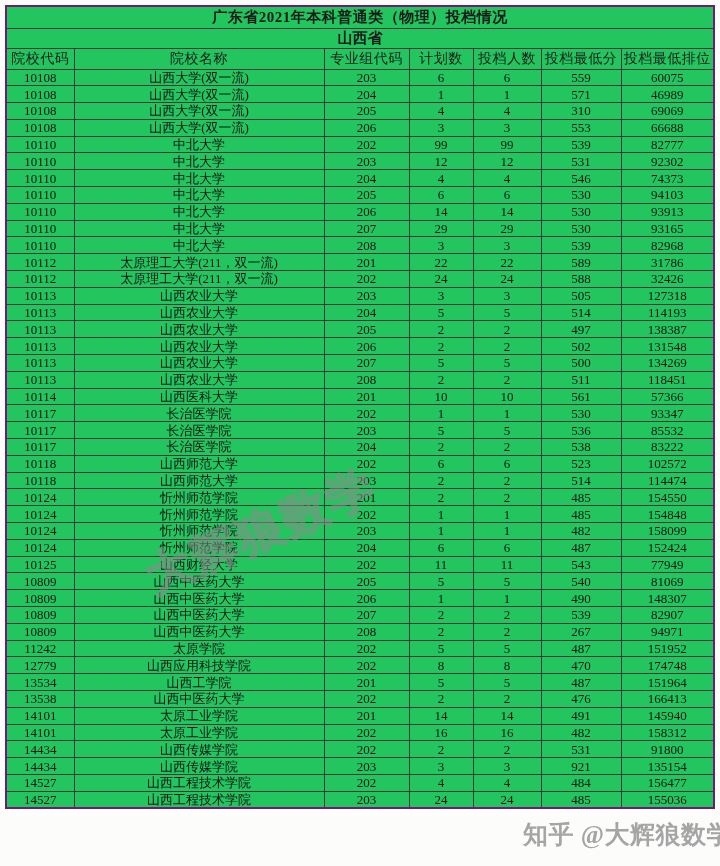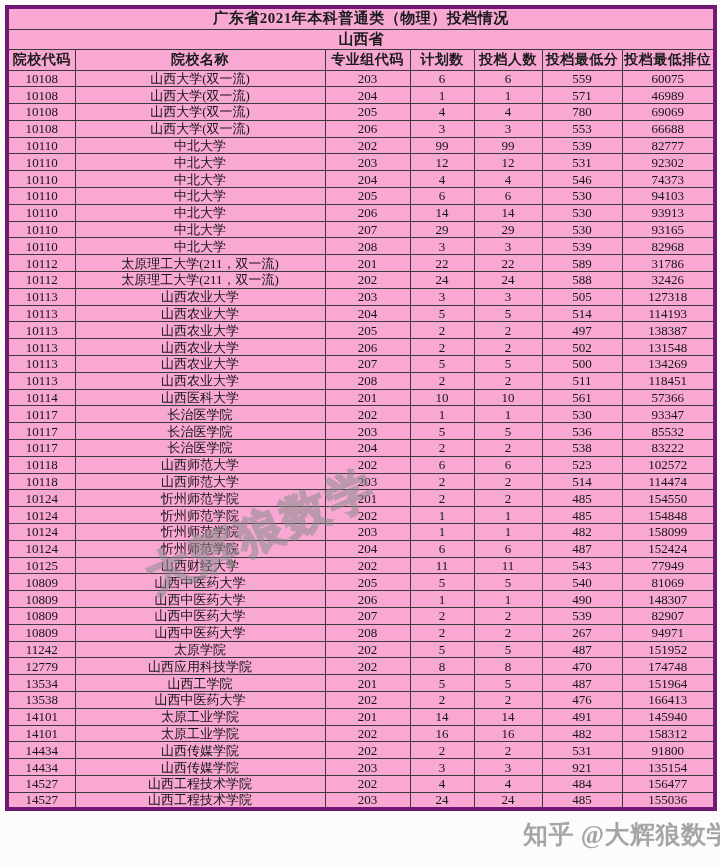--- a/index.html
+++ b/index.html
@@ -9,22 +9,22 @@
     font-family:"Liberation Serif","DejaVu Serif",serif;
     color:#1b1b1b;
     position:relative;
   }
   .sheet { position:absolute; inset:0; background:#fcfcfb; }
   table.adm {
     position:absolute; left:5px; top:5px;
     width:708px;
     border-collapse:collapse;
     table-layout:fixed;
-    border:4px solid #701a75;
-    background:#f9a8d4;
+    border:2px solid #701a75;
+    background:#22c55e;
   }
   table.adm th, table.adm td {
     border:1px solid #3a3a3a;
     text-align:center;
     vertical-align:middle;
     padding:0;
     overflow:hidden;
     white-space:nowrap;
   }
   tr.title-row th {
@@ -34,21 +34,21 @@
     letter-spacing:0.5px;
   }
   tr.province-row th {
     height:20px;
     font-size:15px;
     font-weight:bold;
   }
   tr.cols-row th {
     height:21px;
     font-size:14px;
-    font-weight:bold;
+    font-weight:normal;
     letter-spacing:0.5px;
     margin-top:12px;
   }
   tbody tr { height:16.8px; }
   tbody td {
     font-size:13px;
     line-height:1;
     color:#141414;
   }
   
@@ -132,21 +132,21 @@
           <td>1</td>
           <td>571</td>
           <td>46989</td>
         </tr>
         <tr>
           <td>10108</td>
           <td>山西大学(双一流)</td>
           <td>205</td>
           <td>4</td>
           <td>4</td>
-          <td>780</td>
+          <td>310</td>
           <td>69069</td>
         </tr>
         <tr>
           <td>10108</td>
           <td>山西大学(双一流)</td>
           <td>206</td>
           <td>3</td>
           <td>3</td>
           <td>553</td>
           <td>66688</td>

